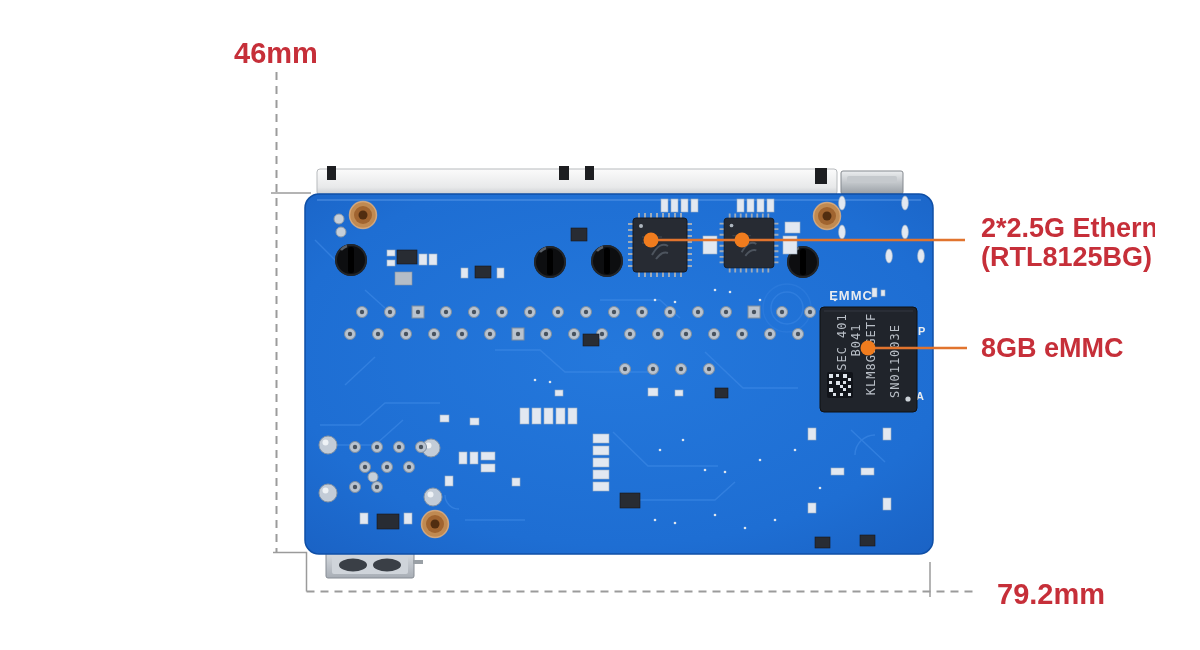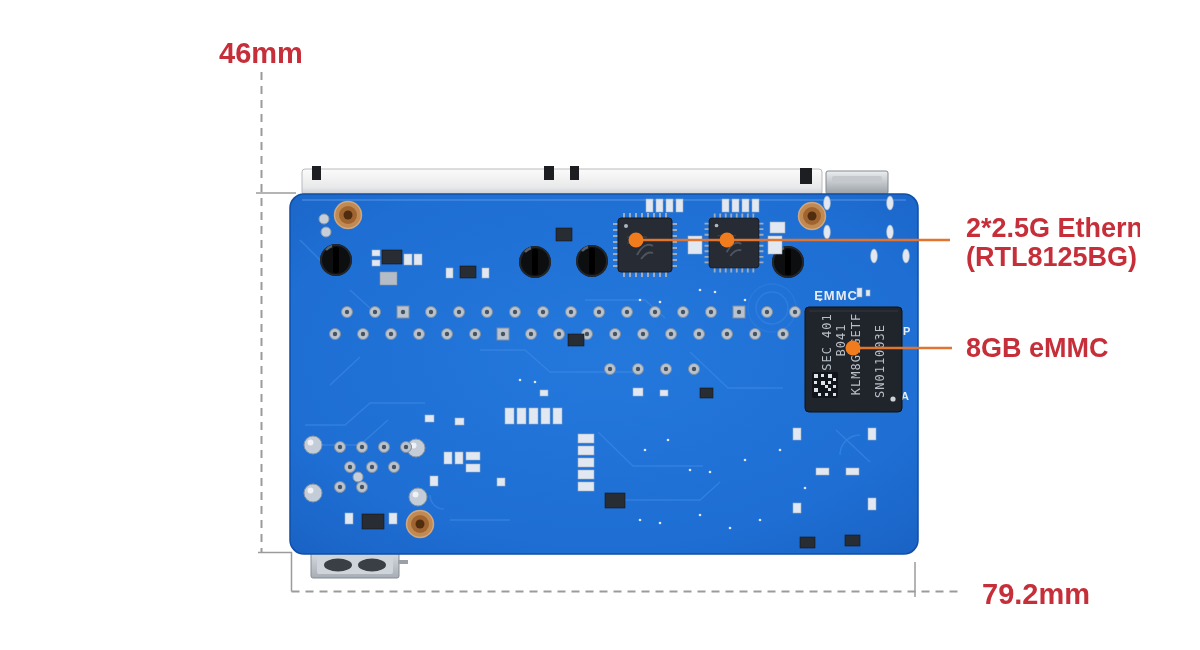--- a/index.html
+++ b/index.html
@@ -1,17 +1,17 @@
 <!DOCTYPE html>
 <html><head>
 <meta charset="utf-8">
 <style>
   html,body{margin:0;padding:0;background:#ffffff;}
   .canvas{position:relative;width:1140px;height:650px;background:#ffffff;overflow:hidden;
-          font-family:"Liberation Sans",sans-serif;}
+          font-family:"Liberation Sans",sans-serif;margin-left:15px;}
   svg text{font-family:"Liberation Sans",sans-serif;}
   .dim-label{fill:#c62f39;font-size:29px;font-weight:700;}
   .callout-label{fill:#c62f39;font-size:27px;font-weight:700;}
   .chip-line{fill:#b9bfc7;font-size:12px;font-family:"DejaVu Sans Mono",monospace;letter-spacing:1px;}
   .silk{fill:#e8ecf0;font-weight:700;}
   .smdw{fill:#e2e8f1;stroke:#9fb0c2;stroke-width:.6;}
   .smdb{fill:#282c33;stroke:#14171c;stroke-width:.6;}
   .trace{stroke:#3f8ae6;stroke-width:1.4;fill:none;opacity:.6;}
   .dimline{stroke:#9b9b9b;}
 </style>

